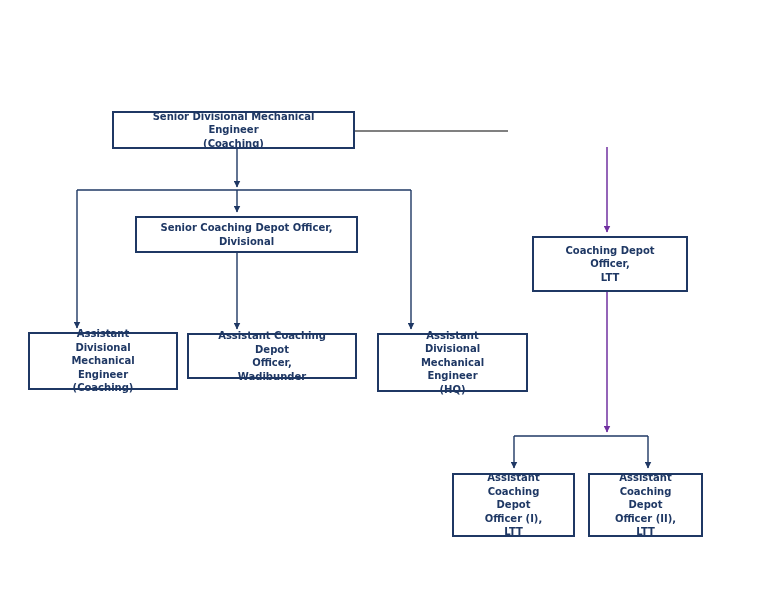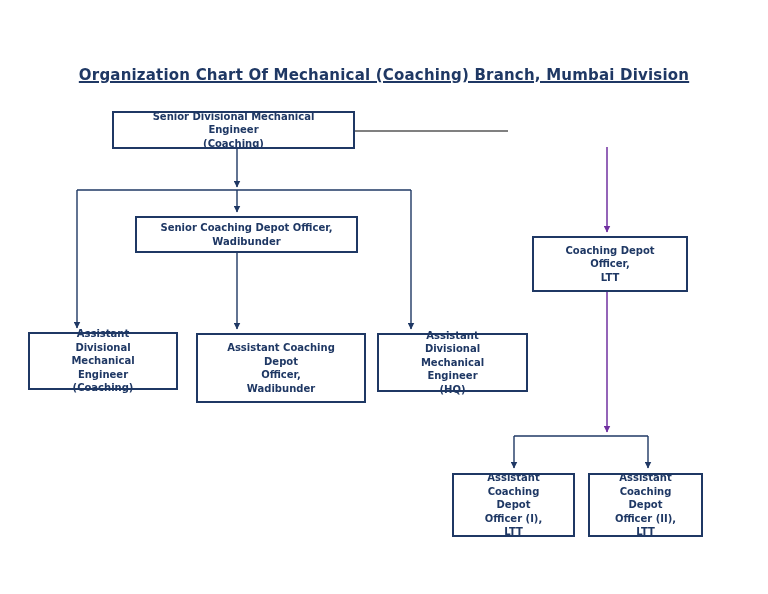--- a/index.html
+++ b/index.html
@@ -38,37 +38,36 @@
     justify-content: center;
     text-align: center;
     white-space: pre-line;
     padding: 2px 20px;
   }
   #box-sdme          { left: 112px; top: 111px; width: 243px; height: 38px; }
   #box-scdo-ltt      { left: 508px; top: 110px; width: 204px; height: 37px; }
   #box-scdo-wadi     { left: 135px; top: 216px; width: 223px; height: 37px; }
   #box-cdo-ltt       { left: 532px; top: 236px; width: 156px; height: 56px; }
   #box-adme-coaching { left: 28px;  top: 332px; width: 150px; height: 58px; }
-  #box-acdo-wadi     { left: 196px; top: 333px; width: 170px; height: 70px; }
+  #box-acdo-wadi     { left: 187px; top: 333px; width: 170px; height: 46px; }
   #box-adme-hq       { left: 377px; top: 333px; width: 151px; height: 59px; }
   #box-acdo-1        { left: 452px; top: 473px; width: 123px; height: 64px; }
   #box-acdo-2        { left: 588px; top: 473px; width: 115px; height: 64px; }
   #connector-layer {
     position: absolute;
     left: 0; top: 0;
     width: 768px; height: 594px;
     pointer-events: none;
   }
 </style>
 </head>
 <body>
 
 <div id="canvas">
 
-  <div class="chart-title">Organization Chart Of Mechanical (Coaching) Branch, Mumbai Division</div>
 
   <svg id="connector-layer" width="768" height="594" viewBox="0 0 768 594" xmlns="http://www.w3.org/2000/svg">
     <defs>
       <marker id="arrow-navy" viewBox="0 0 7 7" refX="6.5" refY="3.5" markerWidth="7" markerHeight="7" markerUnits="userSpaceOnUse" orient="auto">
         <path d="M0,0 L7,3.5 L0,7 Z" fill="#1F3864"></path>
       </marker>
       <marker id="arrow-purple" viewBox="0 0 7 7" refX="6.5" refY="3.5" markerWidth="7" markerHeight="7" markerUnits="userSpaceOnUse" orient="auto">
         <path d="M0,0 L7,3.5 L0,7 Z" fill="#7030A0"></path>
       </marker>
     </defs>
@@ -96,21 +95,21 @@
     <line x1="514" y1="436" x2="514" y2="468" stroke-width="1.4" marker-end="url(#arrow-navy)" stroke="#1F3864"></line>
 
     <line x1="648" y1="436" x2="648" y2="468" stroke-width="1.4" marker-end="url(#arrow-navy)" stroke="#1F3864"></line>
   </svg>
 
   <div id="box-sdme" class="node">Senior Divisional Mechanical Engineer
 (Coaching)</div>
 
 
   <div id="box-scdo-wadi" class="node">Senior Coaching Depot Officer,
-Wadibunder</div>
+Divisional</div>
 
   <div id="box-cdo-ltt" class="node">Coaching Depot
 Officer,
 LTT</div>
 
   <div id="box-adme-coaching" class="node">Assistant Divisional
 Mechanical Engineer
 (Coaching)</div>
 
   <div id="box-acdo-wadi" class="node">Assistant Coaching Depot

